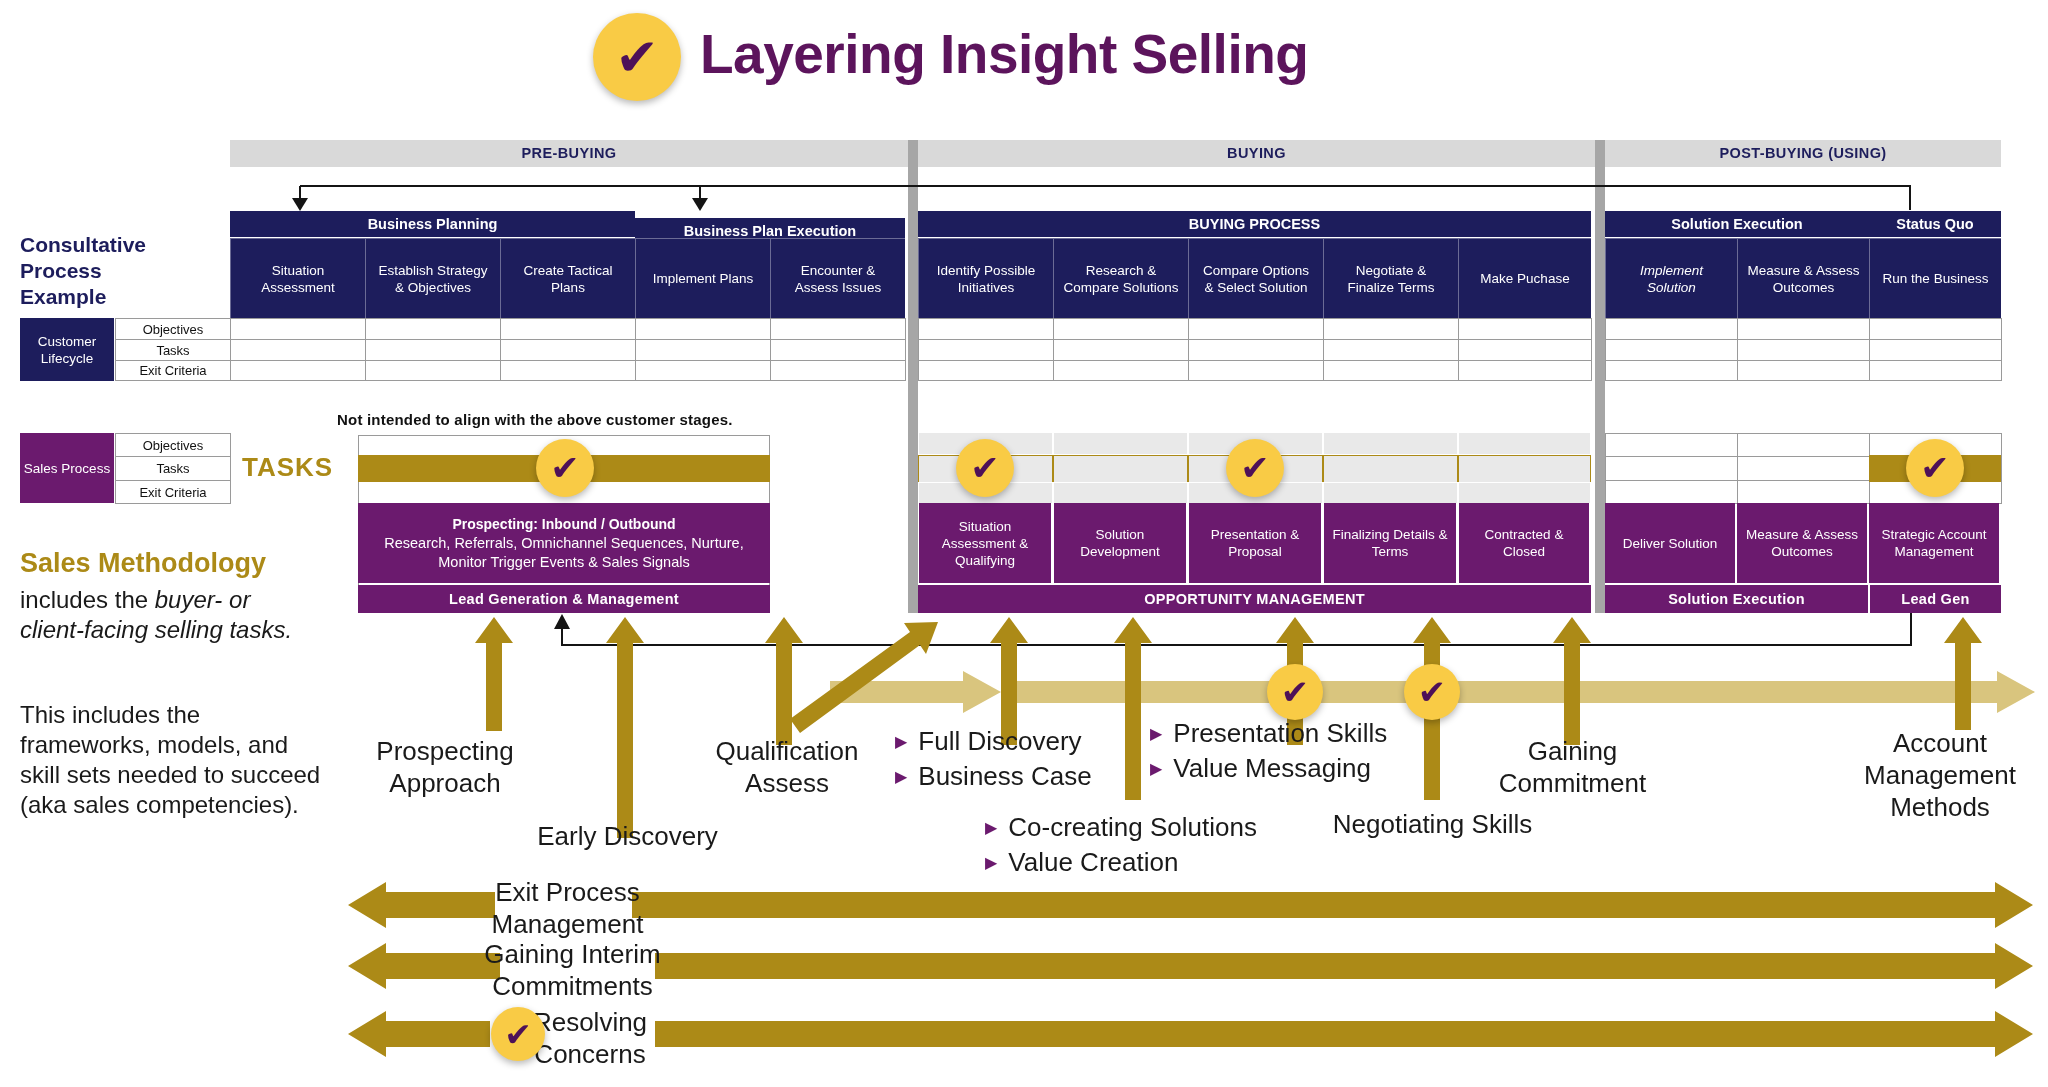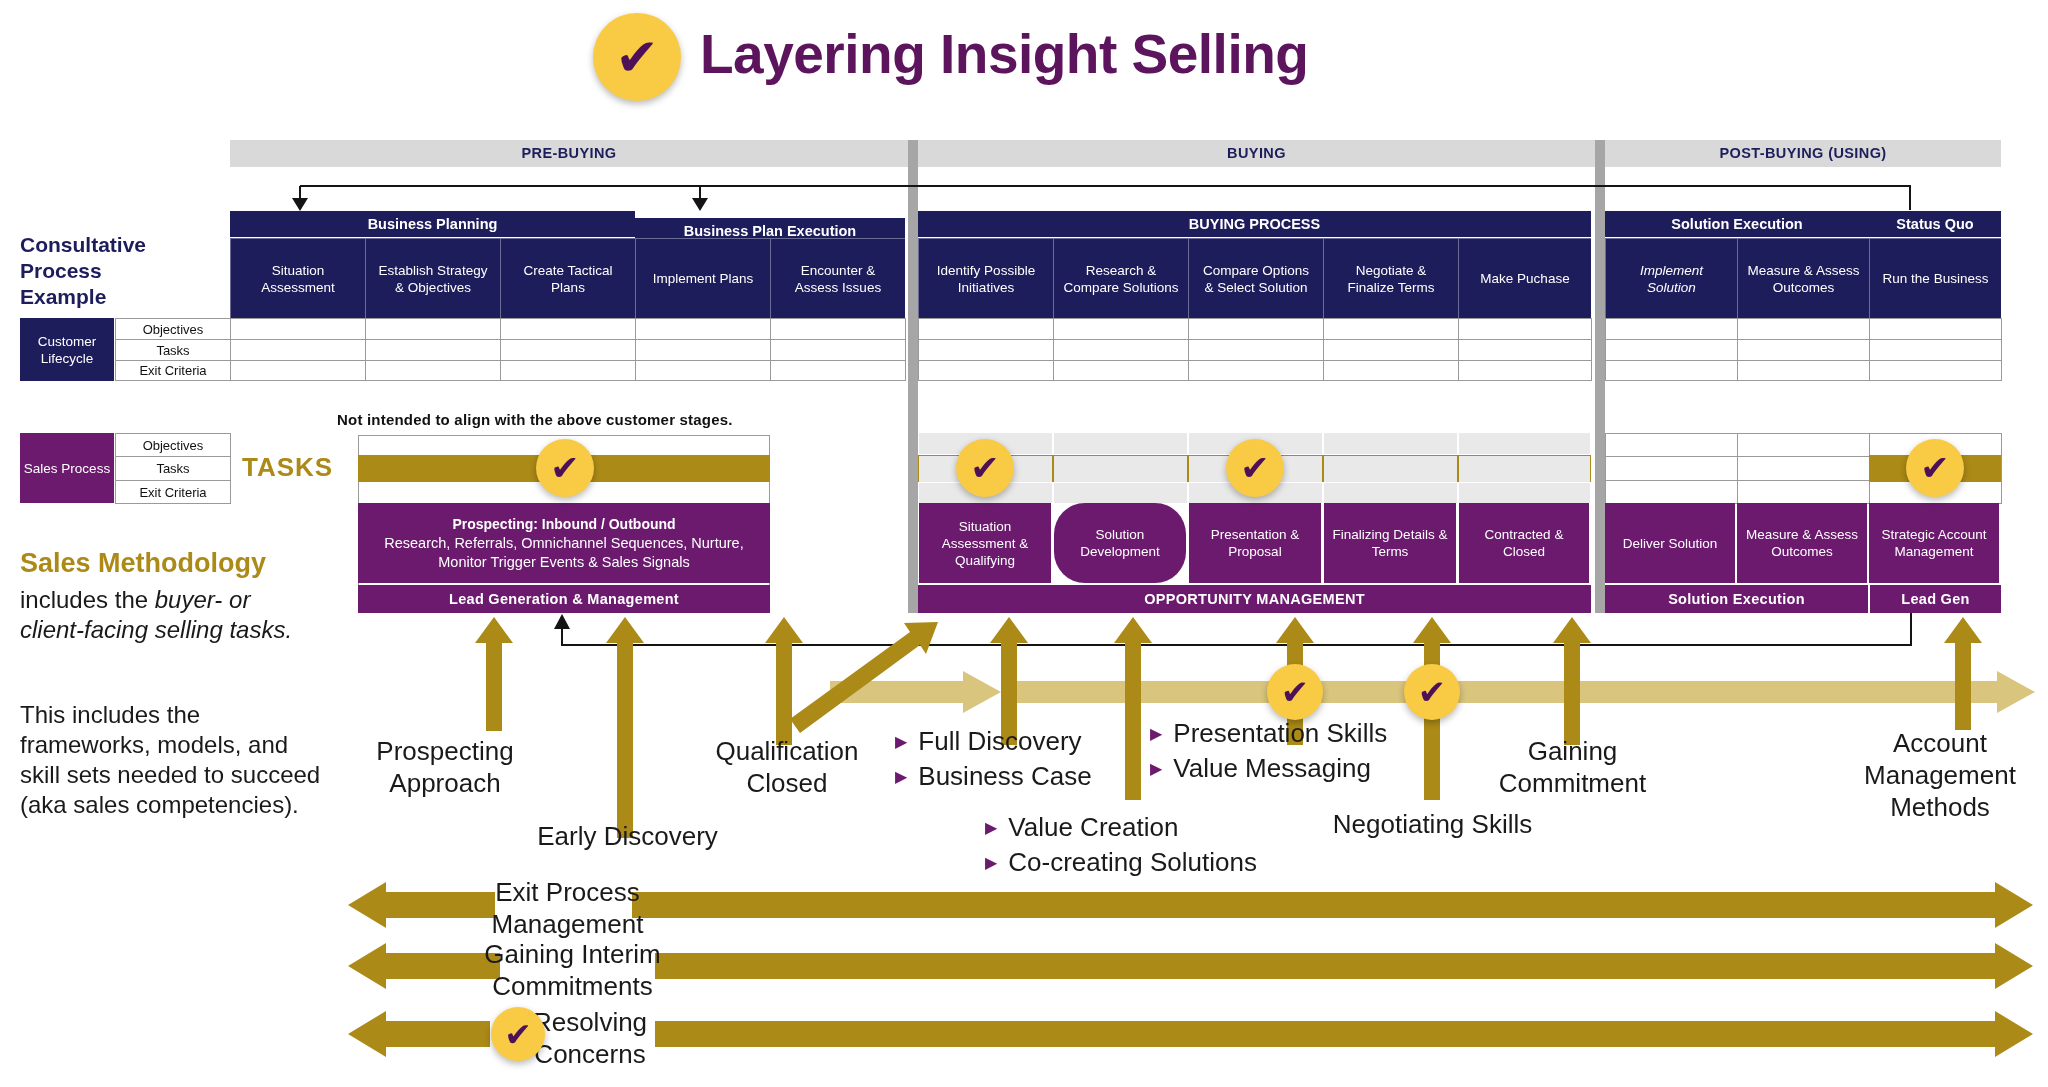--- a/index.html
+++ b/index.html
@@ -86,32 +86,32 @@
 <div class="abs purple-row" style="left:918px;top:585px;width:673px;height:28px">OPPORTUNITY MANAGEMENT</div>
 <div class="abs purple-row" style="left:1605px;top:585px;width:263px;height:28px">Solution Execution</div>
 <div class="abs purple-row" style="left:1870px;top:585px;width:131px;height:28px">Lead Gen</div>
 
 <div class="abs mh" style="left:20px;top:548px">Sales Methodology</div>
 <div class="abs mp" style="left:20px;top:585px;width:300px"><span>includes the </span><i>buyer- or client-facing selling tasks.</i></div>
 <div class="abs mp" style="left:20px;top:700px;width:310px">This includes the frameworks, models, and skill sets needed to succeed (aka sales competencies).</div>
 
 <div class="skill-label" style="left:345px;top:735px;width:200px">Prospecting Approach</div>
 <div class="skill-label" style="left:500px;top:820px;width:255px">Early Discovery</div>
-<div class="skill-label" style="left:672px;top:735px;width:230px">Qualification Closed</div>
+<div class="skill-label" style="left:672px;top:735px;width:230px">Qualification Assess</div>
 <div class="bullet-group" style="left:895px;top:724px">
   <div class="bullet-line"><span class="tri">▶</span><span>Full Discovery</span></div>
   <div class="bullet-line"><span class="tri">▶</span><span>Business Case</span></div>
 </div>
 <div class="bullet-group" style="left:1150px;top:716px">
   <div class="bullet-line"><span class="tri">▶</span><span>Presentation Skills</span></div>
   <div class="bullet-line"><span class="tri">▶</span><span>Value Messaging</span></div>
 </div>
 <div class="bullet-group" style="left:985px;top:810px">
+  <div class="bullet-line"><span class="tri">▶</span><span>Co-creating Solutions</span></div>
   <div class="bullet-line"><span class="tri">▶</span><span>Value Creation</span></div>
-  <div class="bullet-line"><span class="tri">▶</span><span>Co-creating Solutions</span></div>
 </div>
 <div class="skill-label" style="left:1330px;top:808px;width:205px">Negotiating Skills</div>
 <div class="skill-label" style="left:1455px;top:735px;width:235px">Gaining Commitment</div>
 <div class="skill-label" style="left:1845px;top:727px;width:190px">Account Management Methods</div>
 
 <div class="skill-label" style="left:470px;top:876px;width:195px">Exit Process Management</div>
 <div class="skill-label" style="left:460px;top:938px;width:225px">Gaining Interim Commitments</div>
 <div class="skill-label" style="left:505px;top:1006px;width:170px">Resolving Concerns</div>
 
 <svg id="arrow-layer" width="2048" height="1087" viewBox="0 0 2048 1087">
@@ -223,21 +223,21 @@
 <div class="abs grid-cell" style="left: 1737px; top: 433px; width: 133px; height: 24px;"></div>
 <div class="abs grid-cell" style="left: 1869px; top: 433px; width: 133px; height: 24px;"></div>
 <div class="abs grid-cell" style="left: 1605px; top: 456px; width: 133px; height: 25px;"></div>
 <div class="abs grid-cell" style="left: 1737px; top: 456px; width: 133px; height: 25px;"></div>
 <div class="abs grid-cell" style="left: 1869px; top: 456px; width: 133px; height: 25px;"></div>
 <div class="abs grid-cell" style="left: 1605px; top: 480px; width: 133px; height: 24px;"></div>
 <div class="abs grid-cell" style="left: 1737px; top: 480px; width: 133px; height: 24px;"></div>
 <div class="abs grid-cell" style="left: 1869px; top: 480px; width: 133px; height: 24px;"></div>
 <div class="abs gold-bar" style="left: 1869px; top: 455px; width: 132px; height: 27px;"></div>
 <div class="abs purple-cell" style="left: 919px; top: 503px; width: 132px; height: 80px;">Situation Assessment &amp; Qualifying</div>
-<div class="abs purple-cell" style="left: 1054px; top: 503px; width: 132px; height: 80px; border-radius: 31px;">Solution Development</div>
+<div class="abs purple-cell" style="left: 1054px; top: 503px; width: 132px; height: 80px;">Solution Development</div>
 <div class="abs purple-cell" style="left: 1189px; top: 503px; width: 132px; height: 80px;">Presentation &amp; Proposal</div>
 <div class="abs purple-cell" style="left: 1324px; top: 503px; width: 132px; height: 80px;">Finalizing Details &amp; Terms</div>
 <div class="abs purple-cell" style="left: 1459px; top: 503px; width: 130px; height: 80px;">Contracted &amp; Closed</div>
 <div class="abs purple-cell" style="left: 1605px; top: 503px; width: 130px; height: 80px;">Deliver Solution</div>
 <div class="abs purple-cell" style="left: 1737px; top: 503px; width: 130px; height: 80px;">Measure &amp; Assess Outcomes</div>
 <div class="abs purple-cell" style="left: 1869px; top: 503px; width: 130px; height: 80px;">Strategic Account Management</div>
 <div class="check-badge" style="left: 593px; top: 13px; width: 88px; height: 88px; font-size: 52px;">✔</div>
 <div class="check-badge" style="left: 536px; top: 439px; width: 58px; height: 58px; font-size: 35px;">✔</div>
 <div class="check-badge" style="left: 956px; top: 439px; width: 58px; height: 58px; font-size: 35px;">✔</div>
 <div class="check-badge" style="left: 1226px; top: 439px; width: 58px; height: 58px; font-size: 35px;">✔</div>

